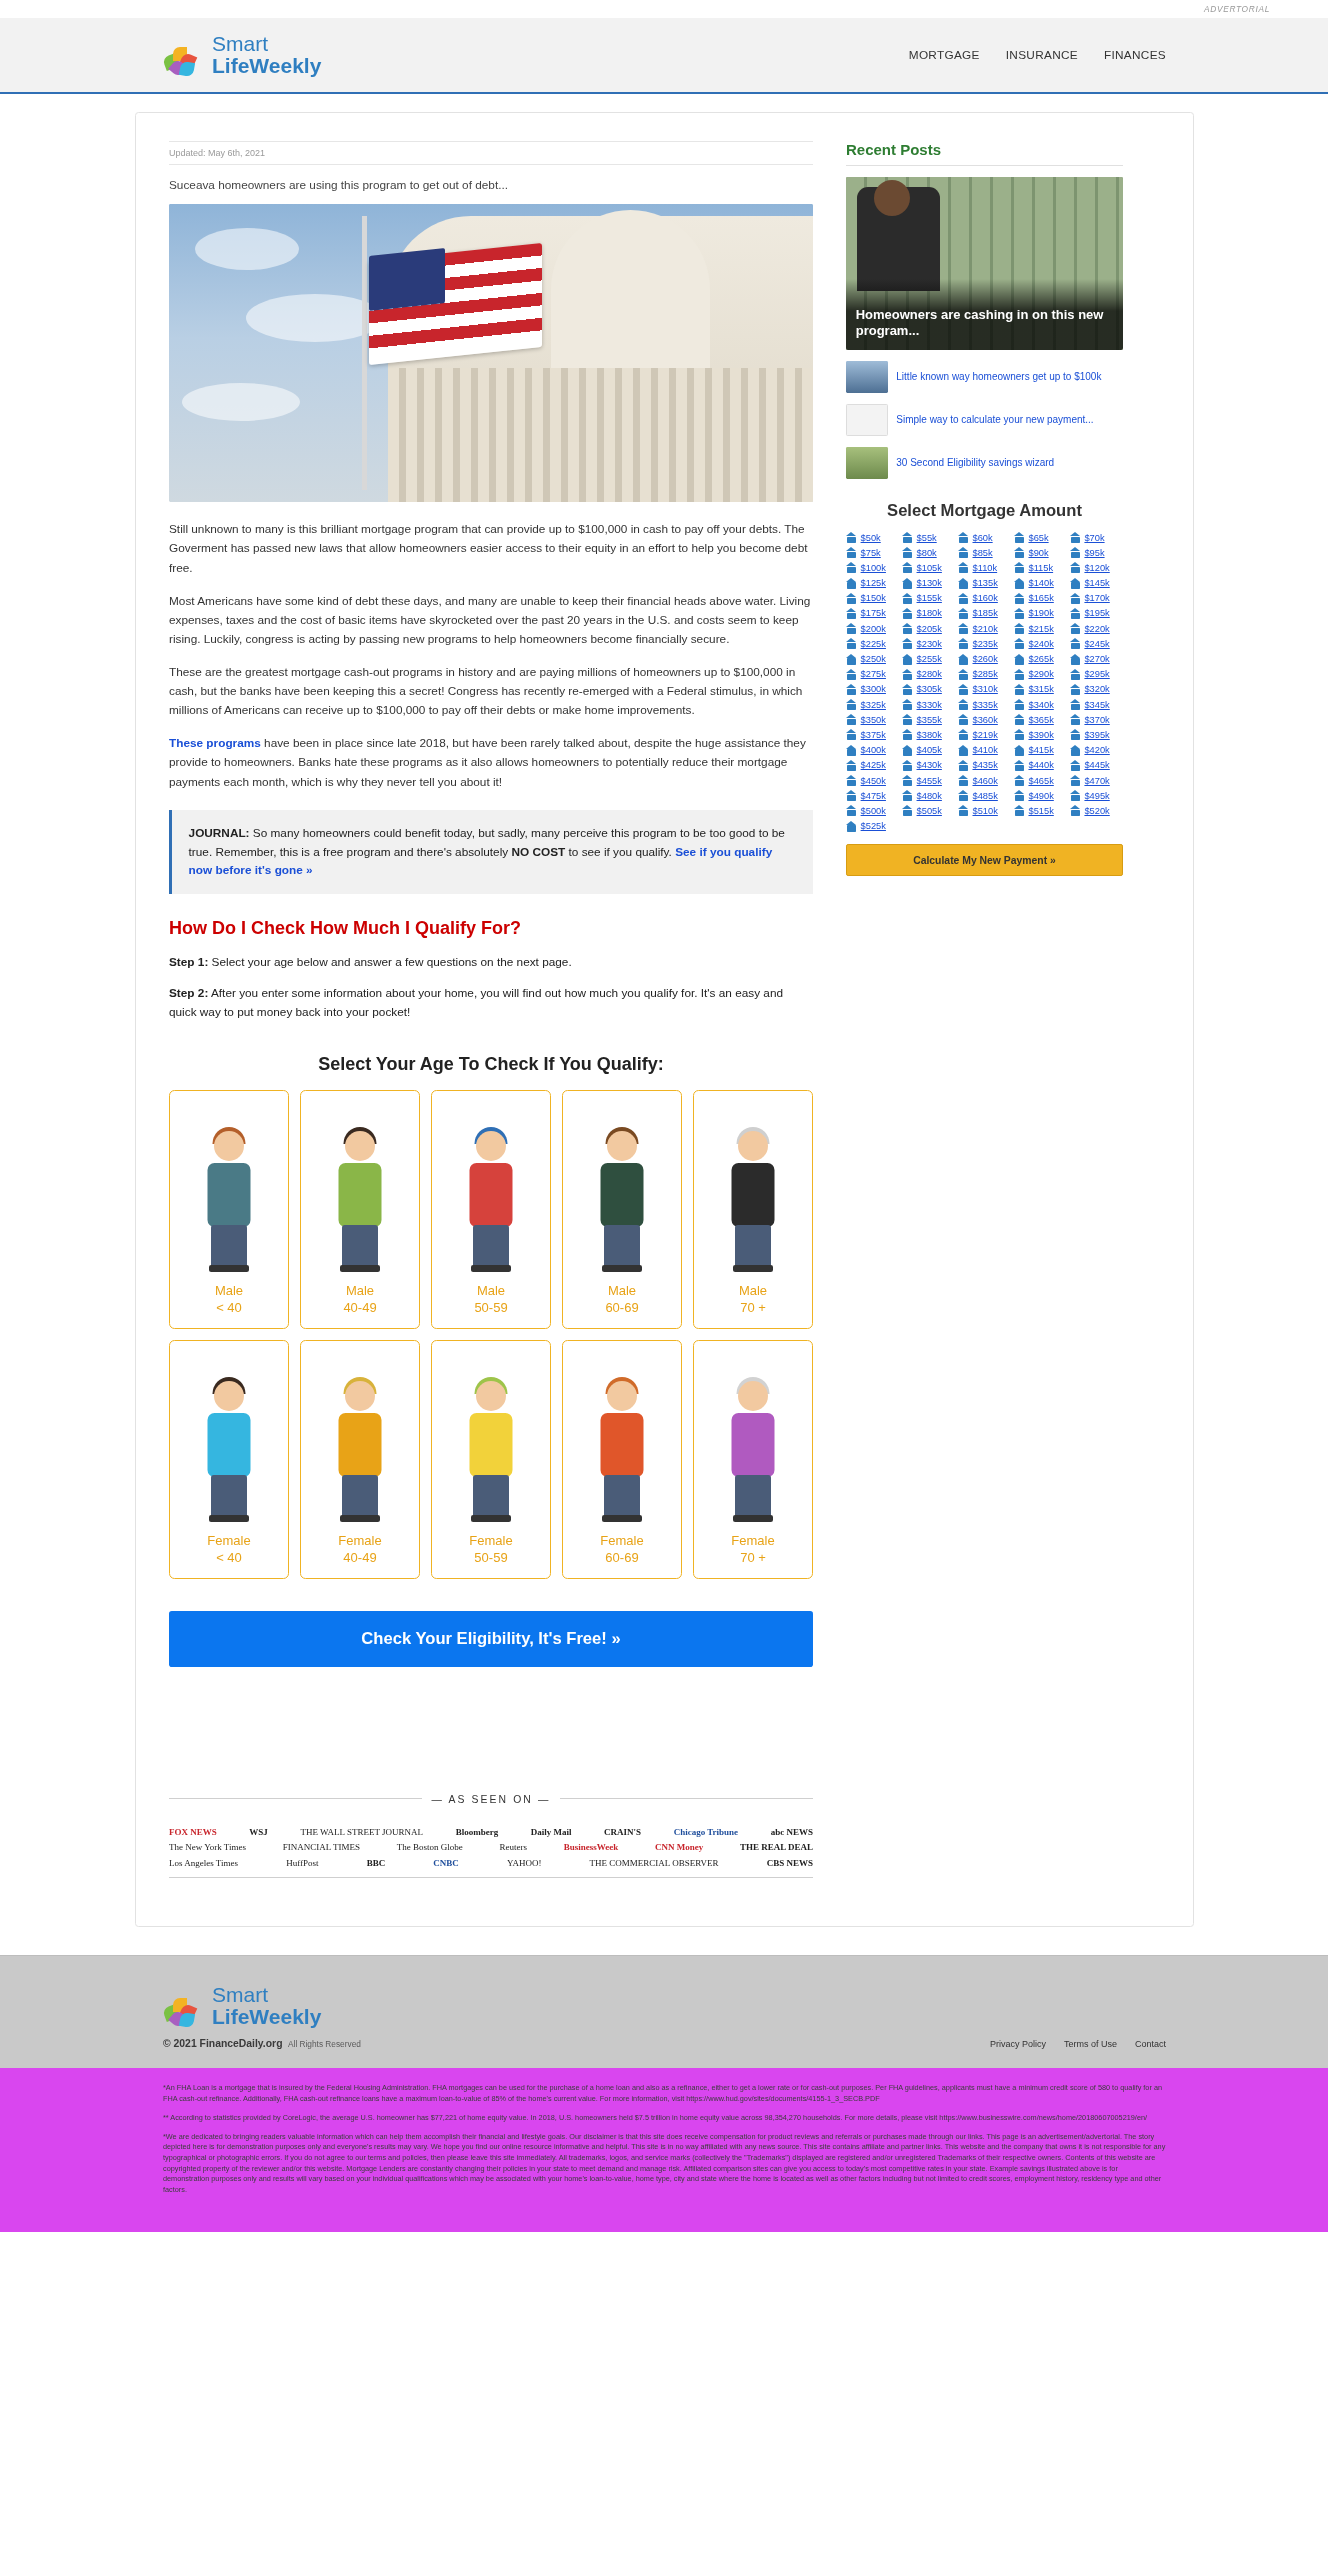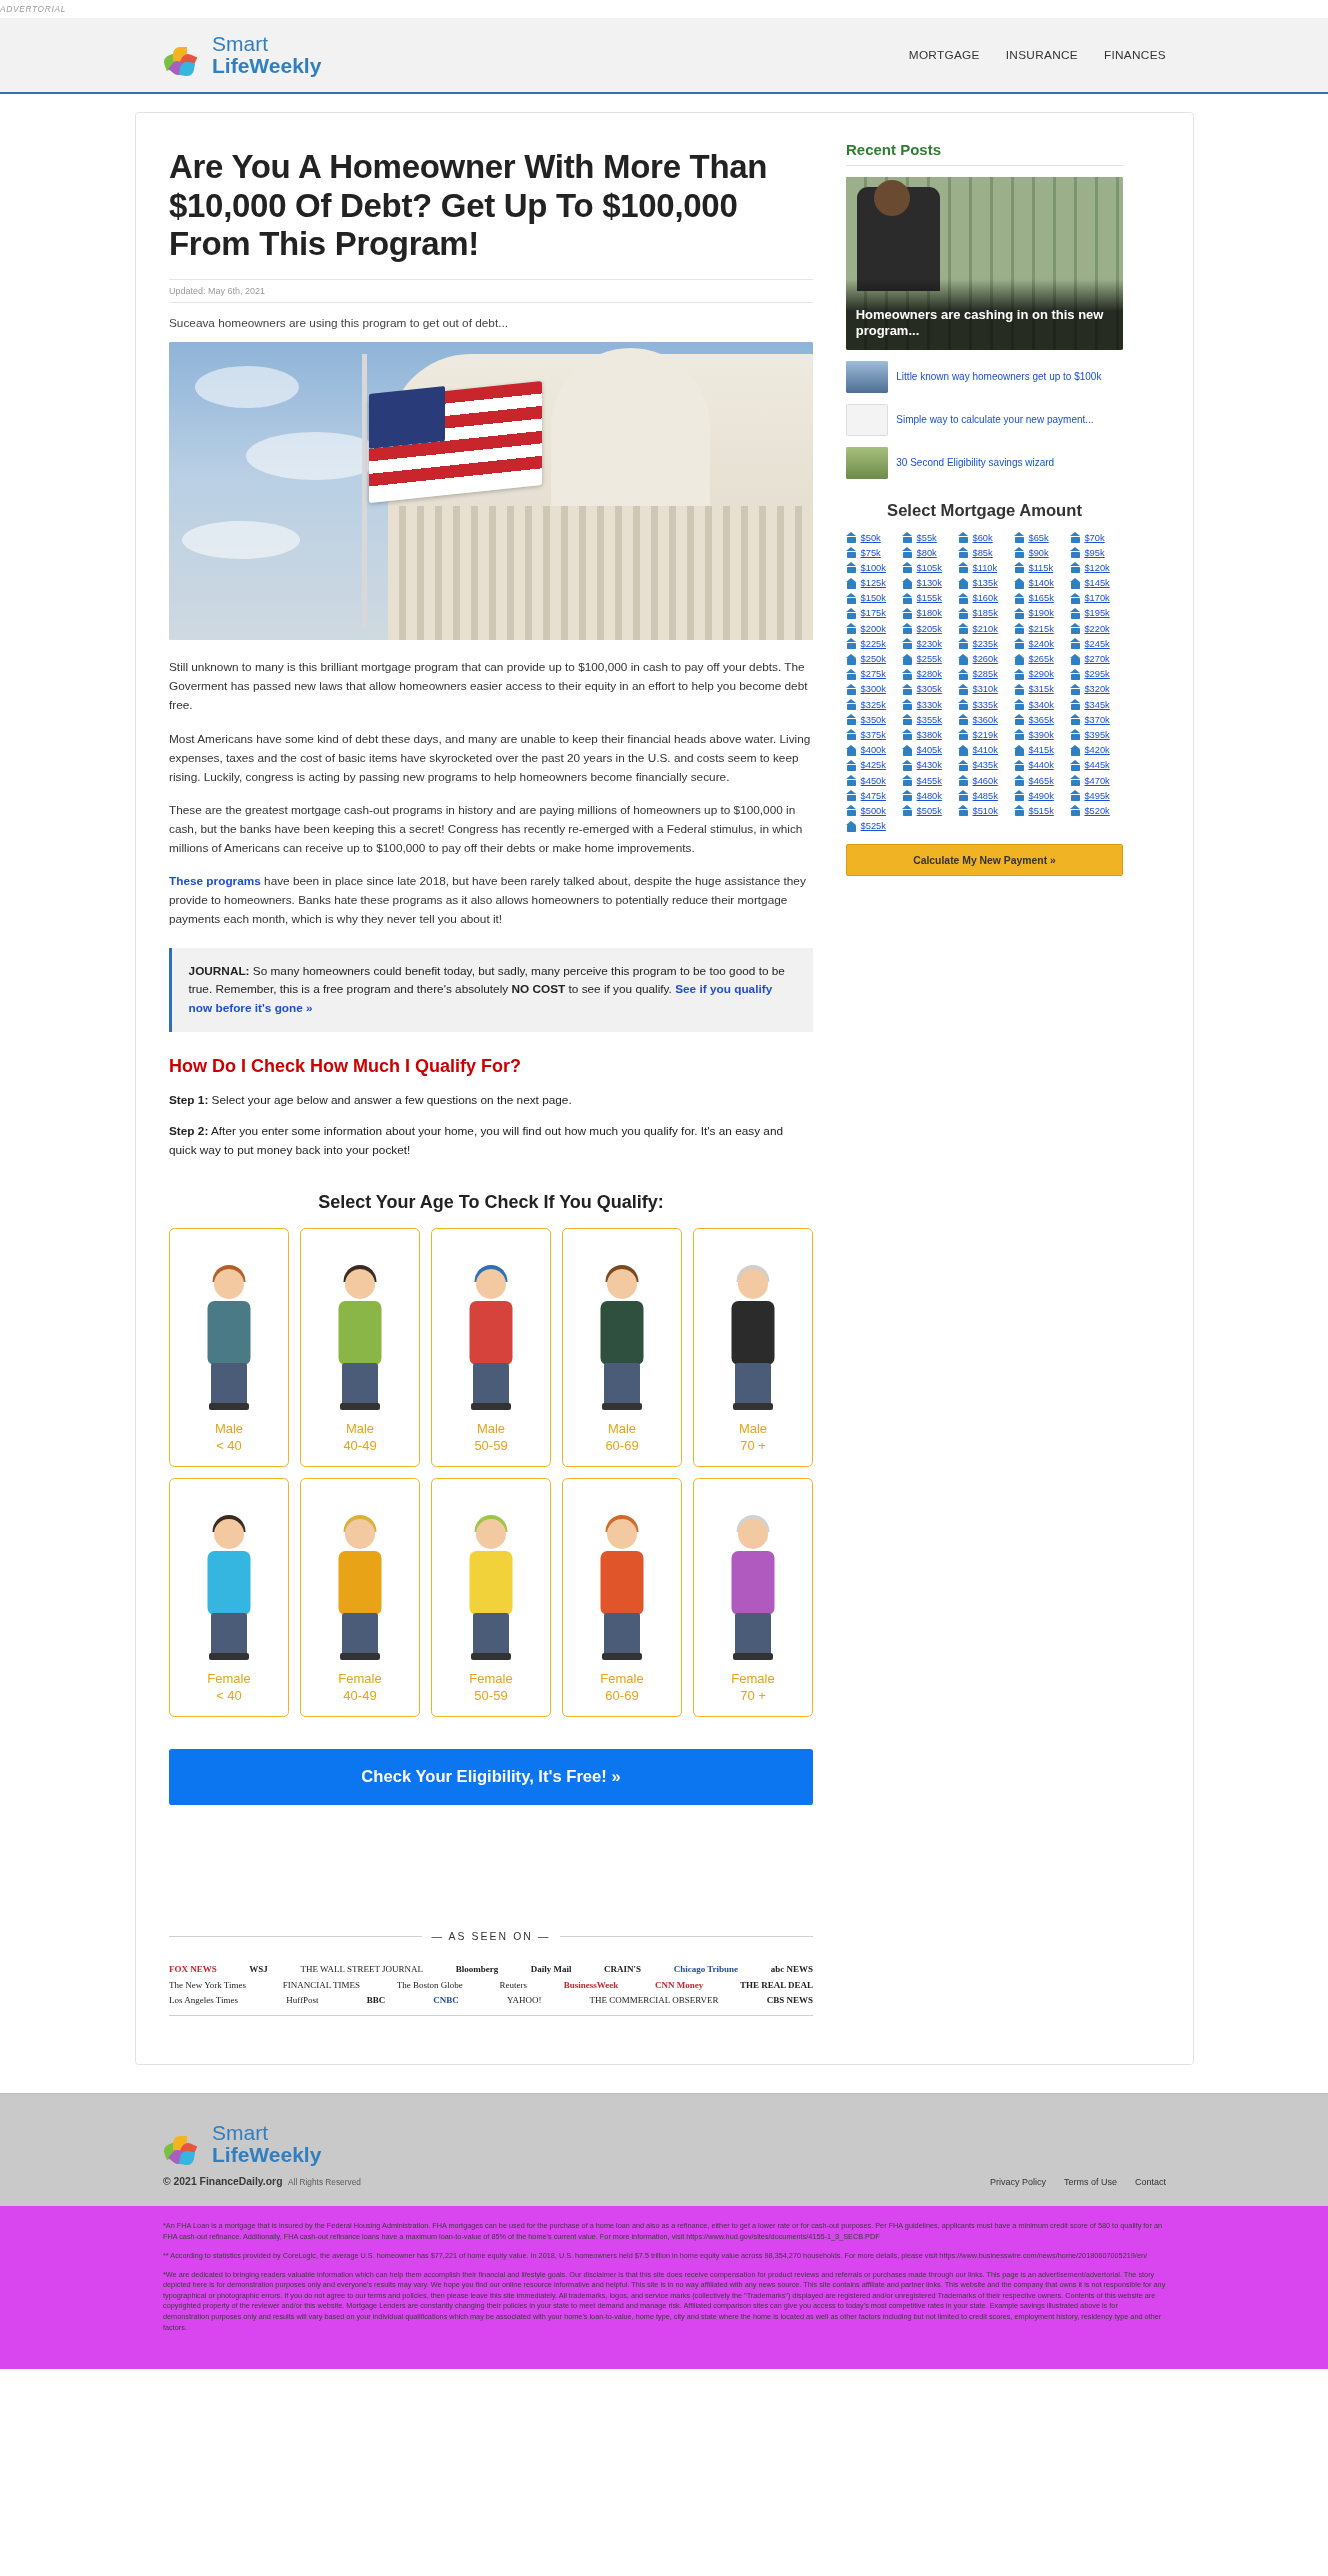--- a/index.html
+++ b/index.html
@@ -6,22 +6,22 @@
   html, body { margin:0; padding:0; }
   body {
     width: 1329px;
     background: #ffffff;
     font-family: "Liberation Sans", sans-serif;
     color: #222;
   }
   .advertorial-bar {
     height: 18px;
     background: #ffffff;
-    text-align: left;
-    padding-right: 42px;
+    text-align: right;
+    padding-right: 59px;
     font-size: 8.3px;
     color: #999;
     letter-spacing: 0.7px;
     line-height: 18px;
     font-style: italic;
   }
   
   .site-header {
     background: #f2f2f2;
     border-bottom: 2.1px solid #2f6fb5;
@@ -337,21 +337,20 @@
       <a href="#">INSURANCE</a>
       <a href="#">FINANCES</a>
     </nav>
   </div>
 </header>
 
 <div class="page">
   <div class="card">
 
     <div class="col-main">
-      <h1 class="article-title">Are You A Homeowner With More Than $10,000 Of Debt? Get Up To $100,000 From This Program!</h1>
       <div class="updated">Updated: May 6th, 2021</div>
       <div class="dek">Suceava homeowners are using this program to get out of debt...</div>
 
       <div class="hero">
         <span class="cloud" style="left:4%; top:8%; width:104px; height:42px;"></span>
         <span class="cloud" style="left:12%; top:30%; width:138px; height:48px;"></span>
         <span class="cloud" style="left:2%; top:60%; width:118px; height:38px;"></span>
         <div class="capitol"></div>
         <div class="dome"></div>
         <div class="cols"></div>

